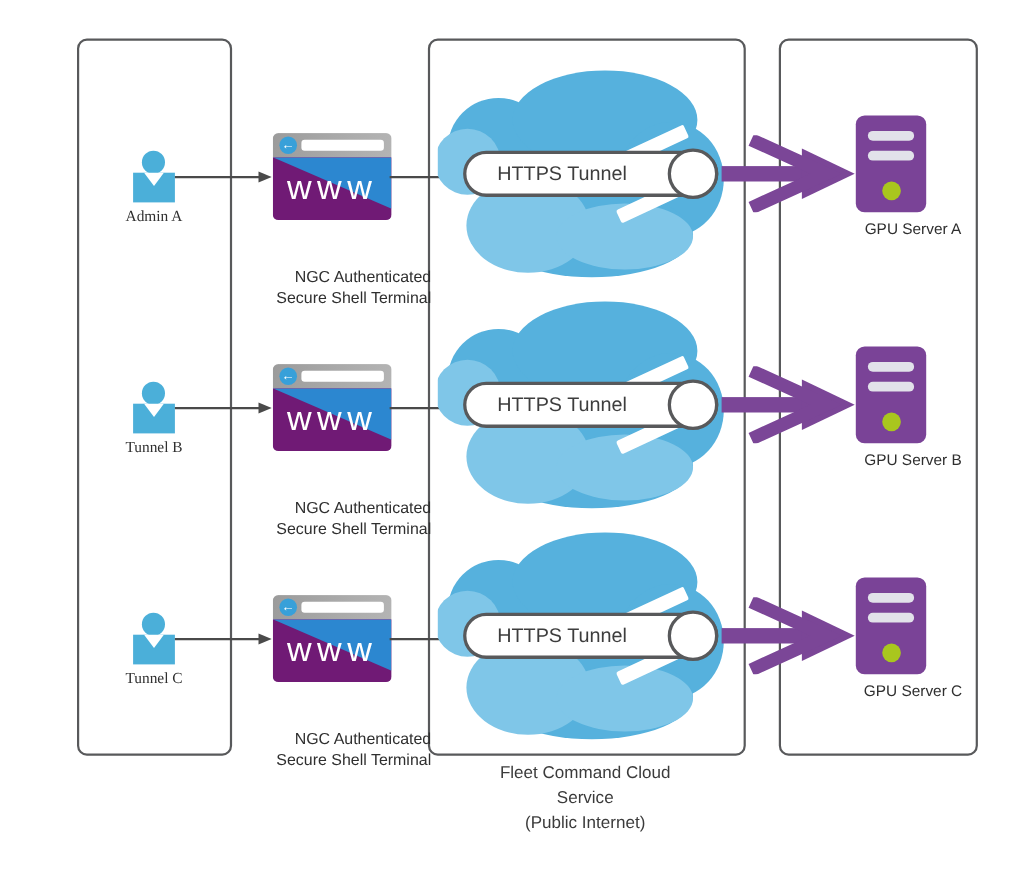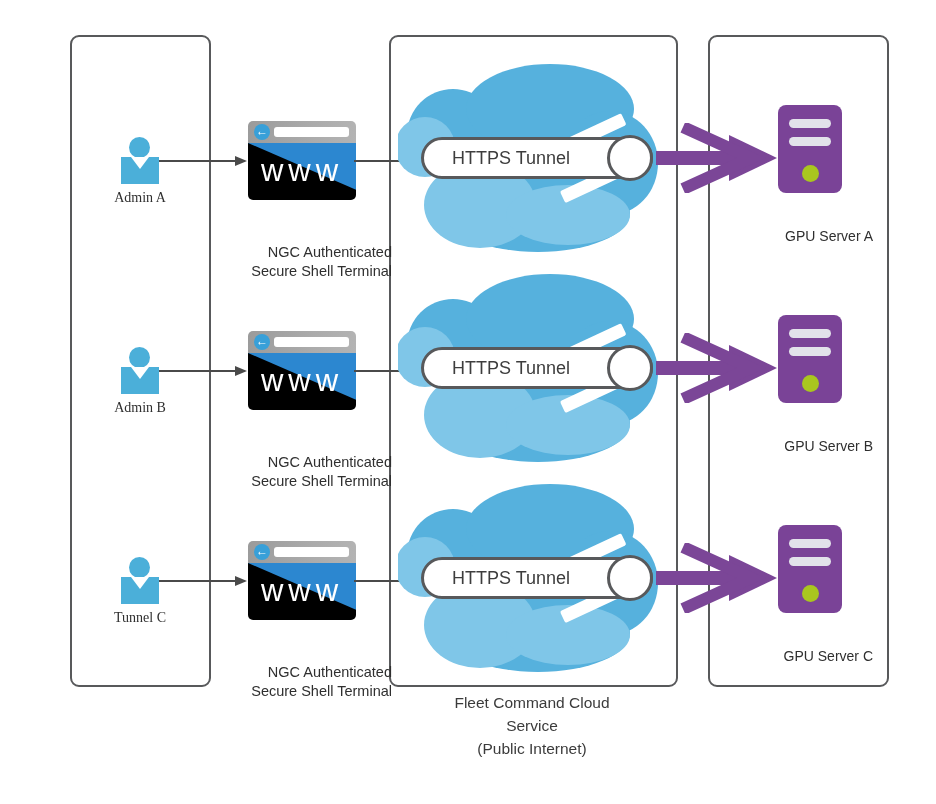--- a/index.html
+++ b/index.html
@@ -33,21 +33,21 @@
   .conn.a1{left:157px;width:92px;}
   .conn.a2{left:354px;width:70px;}
 
   
   .browser{position:absolute;left:248px;top:calc(var(--cy) - 37px);width:108px;height:79px;
            border-radius:5px;overflow:hidden;}
   .b-bar{position:relative;height:22px;background:linear-gradient(100deg,#9b9b9b 0%,#ababab 60%,#b4b4b4 100%);}
   .b-back{position:absolute;left:6px;top:3px;width:16px;height:16px;border-radius:50%;background:#38a0d9;
           color:#fff;font-size:12px;line-height:15px;text-align:center;font-weight:bold;}
   .b-addr{position:absolute;left:26px;top:6px;right:7px;height:10px;background:#ffffff;border-radius:3px;}
-  .b-body{position:relative;height:57px;background:#000000;}
+  .b-body{position:relative;height:57px;background:#701a75;}
   .b-body::before{content:"";position:absolute;inset:0;background:#2c87d0;
                   clip-path:polygon(0 0,100% 0,100% 82%);}
   .b-www{position:relative;text-align:center;color:#ffffff;font-size:31px;letter-spacing:5px;
          line-height:50px;padding-top:3px;}
 
   .terminal-label{position:absolute;left:212px;top:calc(var(--cy) + 43px);width:180px;text-align:right;
                   white-space:pre-line;font-size:14.5px;line-height:19px;color:#2f2f2f;margin-top:42px;}
 
   
   .cloud{position:absolute;left:398px;top:calc(var(--cy) - 95px);width:262px;height:190px;}
@@ -62,22 +62,22 @@
 
   
   .flow{position:absolute;left:655px;top:calc(var(--cy) - 35px);width:123px;height:70px;}
 
   
   .server{position:absolute;left:778px;top:calc(var(--cy) - 53px);width:64px;height:88px;
           background:#7a4397;border-radius:8px;}
   .server .slot{position:absolute;left:11px;width:42px;height:9px;border-radius:4.5px;background:#e2e2ea;}
   .server .s1{top:14px;} .server .s2{top:32px;}
   .server .led{position:absolute;left:24px;top:60px;width:17px;height:17px;border-radius:50%;background:#a9c61e;}
-  .server-label{position:absolute;left:733px;top:calc(var(--cy) + 42px);width:140px;text-align:right;
-                font-size:14px;color:#2f2f2f;margin-top:28px;}
+  .server-label{position:absolute;left:760px;top:calc(var(--cy) + 42px);width:140px;text-align:center;
+                font-size:14px;color:#2f2f2f;}
 </style>
 </head>
 <body>
 
 <div class="canvas">
 
   <div class="colbox left"></div>
   <div class="colbox mid"></div>
   <div class="colbox right"></div>
 
@@ -145,21 +145,21 @@
       <div class="led"></div>
     </div>
     <div class="server-label">GPU Server A</div>
   </div>
 
   <div class="row" style="--cy:368px">
     <div class="admin-head"></div>
     <div class="admin-body">
         <div class="admin-notch"></div>
       </div>
-    <div class="admin-label">Admin B</div>
+    <div class="admin-label">Tunnel B</div>
 
     <svg class="conn a1" viewBox="0 0 92 14">
       <line x1="2" y1="7" x2="79" y2="7" stroke="#4a4a4a" stroke-width="2.2"></line>
         <polygon points="78,2 90,7 78,12" fill="#4a4a4a"></polygon>
     </svg>
 
     <div class="browser">
       <div class="b-bar">
         <div class="b-back">←</div>
         <div class="b-addr"></div>

